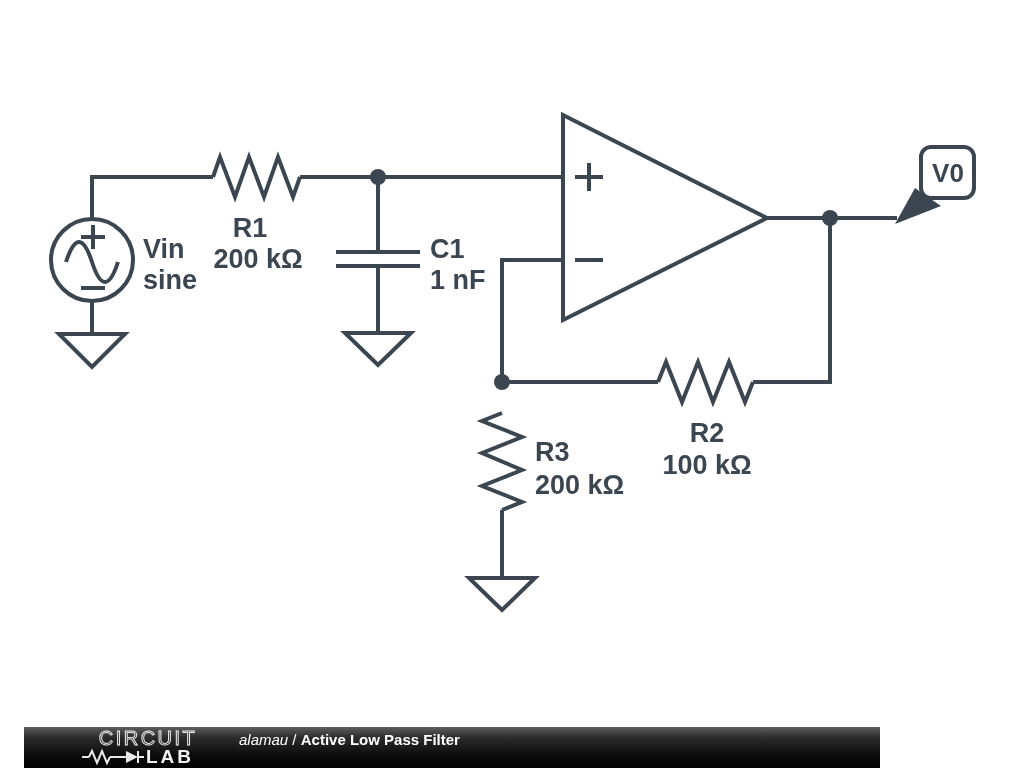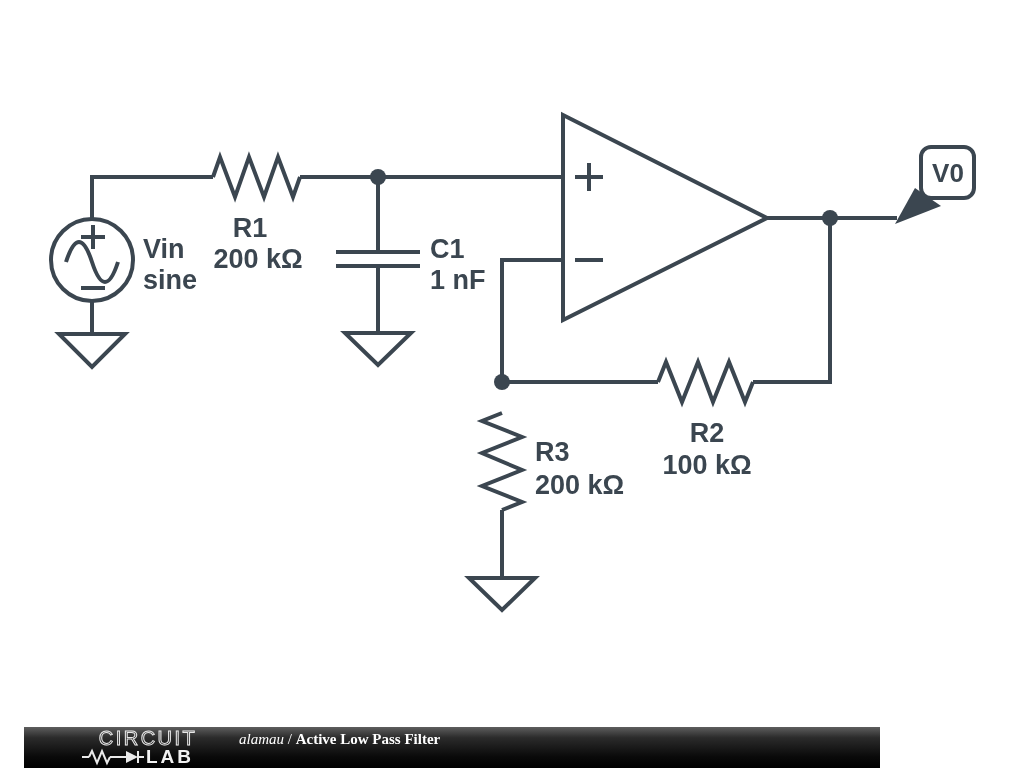--- a/index.html
+++ b/index.html
@@ -27,21 +27,21 @@
   .footer{
     position:absolute;left:8px;bottom:0;width:856px;height:41px;
     background:linear-gradient(180deg,#5e5e5e 0%,#2b2b2b 26%,#0a0a0a 72%,#000000 100%);
     display:flex;align-items:center;margin-left:16px;
   }
   .footer-logo{position:absolute;left:56px;top:3px;}
   .footer-text{
     position:absolute;left:215px;top:4px;
     display:flex;flex-direction:row;justify-content:center;
     color:#ffffff;
-    font-family:Liberation Serif, serif;
+    font-family:Liberation Sans, sans-serif;
     font-size:15px;line-height:17px;text-align:right;
   }
   .footer-text .author{font-style:italic;font-weight:normal;}
   .footer-text .sep{font-style:normal;font-weight:normal;white-space:pre;}
   .footer-text .title{font-weight:bold;}
   .footer-text .url{font-weight:normal;}
 </style>
 </head>
 <body>
 

